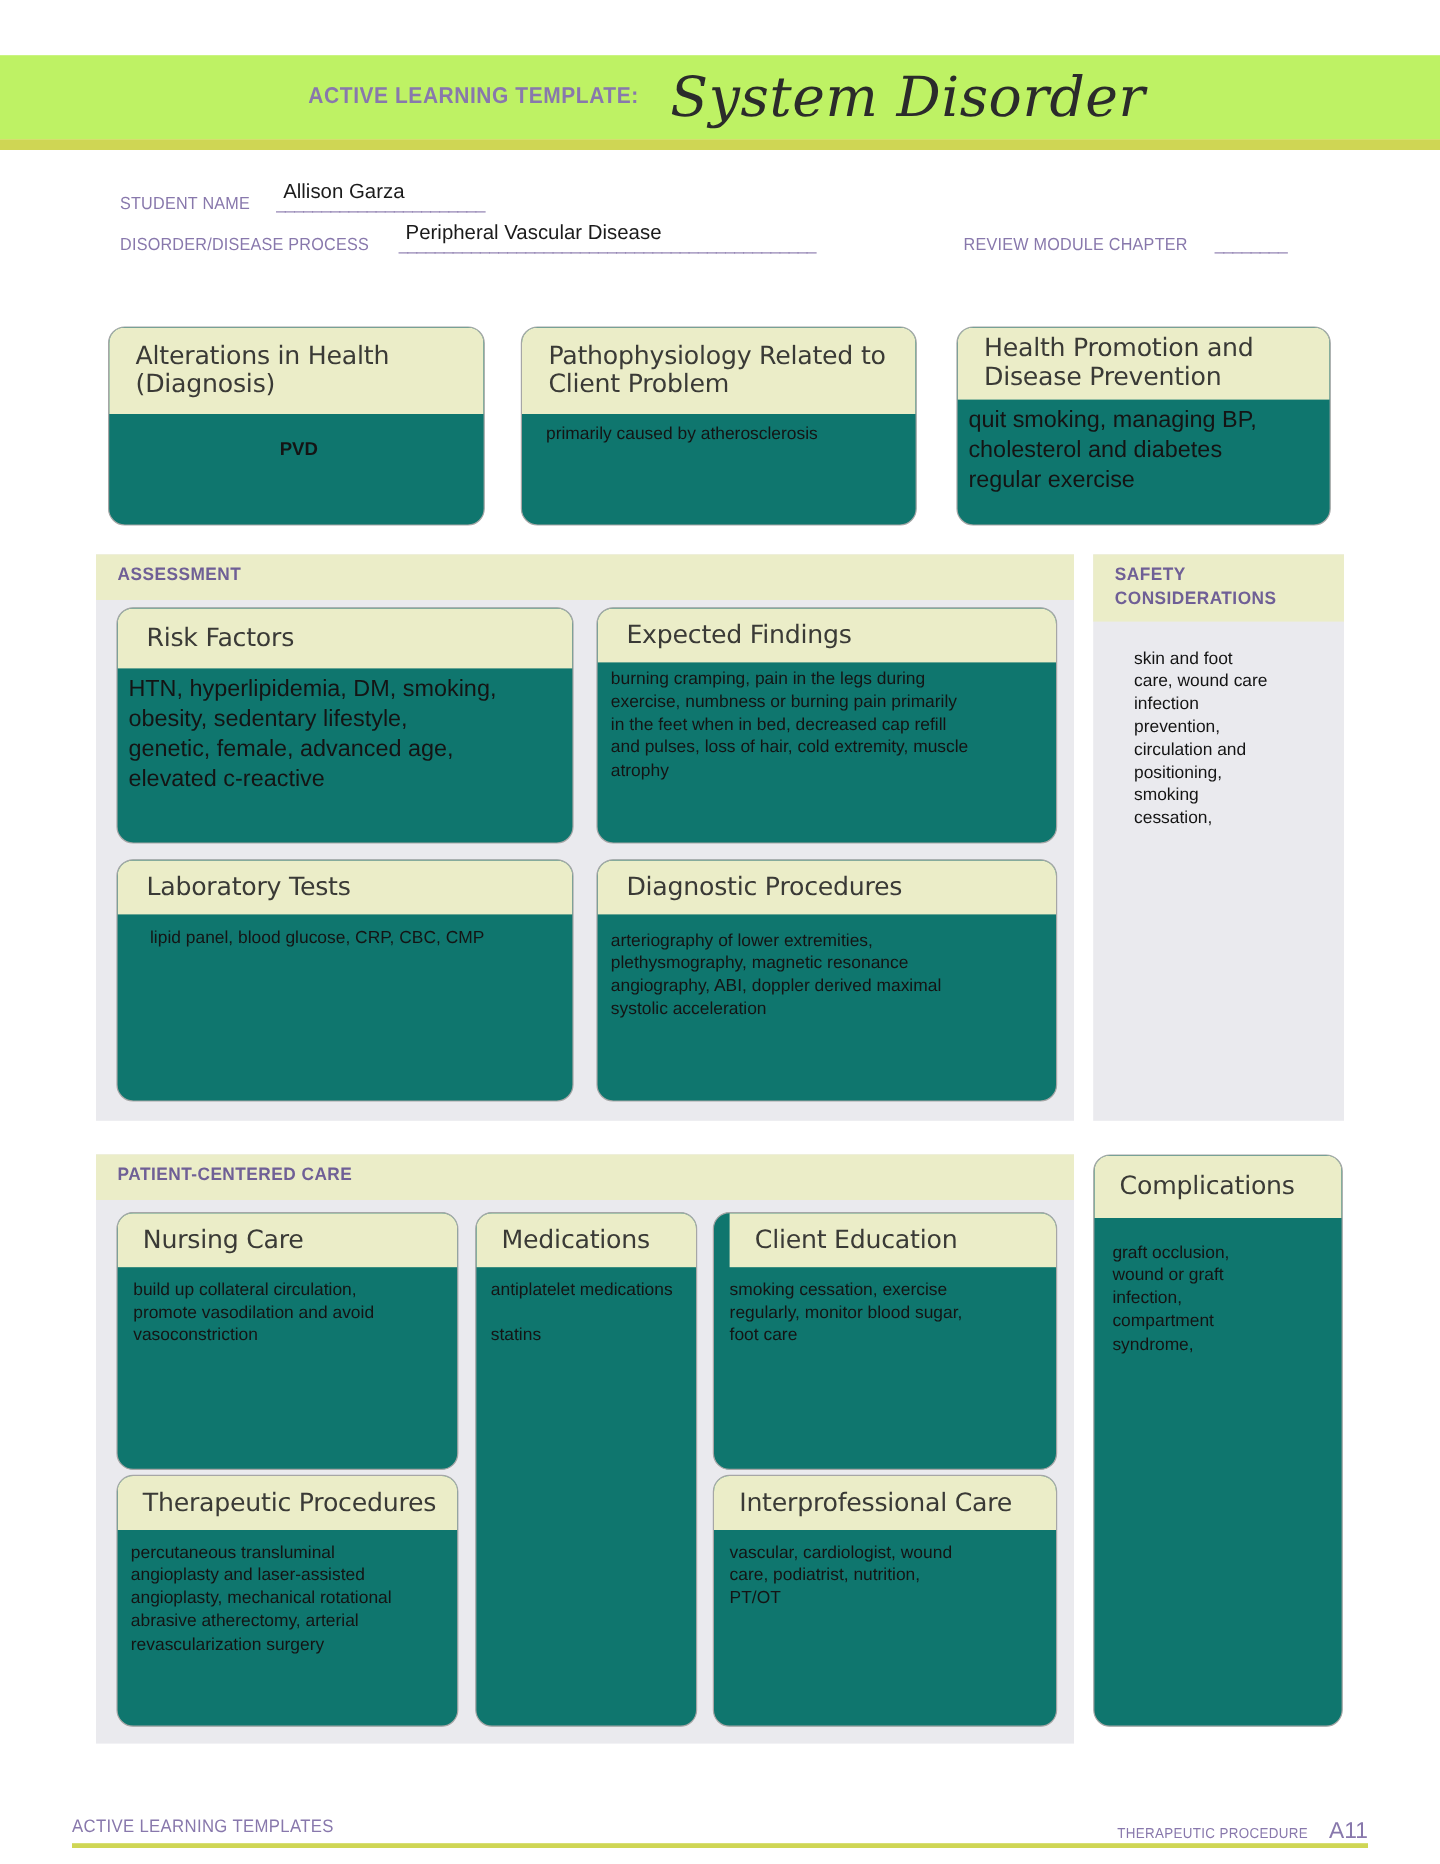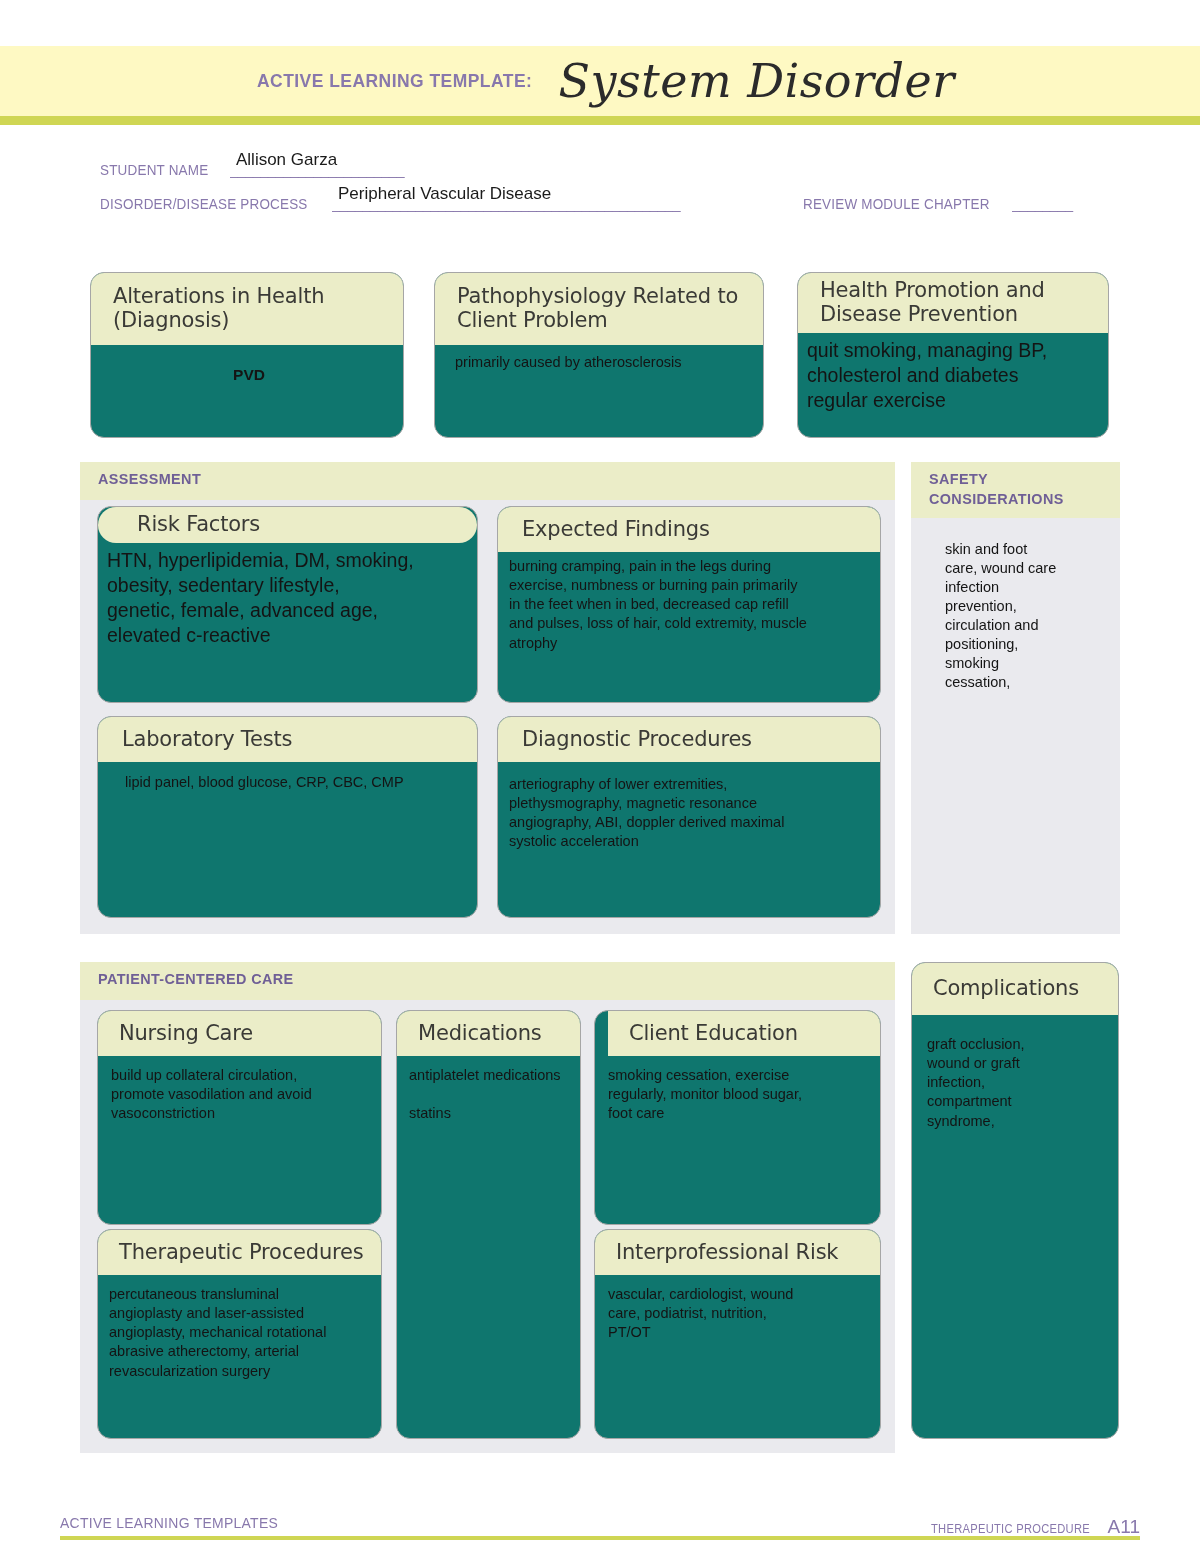--- a/index.html
+++ b/index.html
@@ -7,21 +7,21 @@
     width:1200px;height:1553px;
     background:#ffffff;
     font-family:"Liberation Sans", sans-serif;
     position:relative;
     overflow:hidden;
   }
 
   
   .banner{
     position:absolute;left:0;top:46px;width:1200px;height:70px;
-    background:#fef9c3;
+    background:#bef264;
   }
   .banner-rule{
     position:absolute;left:0;top:116px;width:1200px;height:9px;
     background:#cfd654;
   }
   .banner-inner{
     position:absolute;left:0;top:0;width:1200px;height:70px;
     display:flex;align-items:center;justify-content:center;gap:14px;
   }
   .alt-label{
@@ -176,21 +176,21 @@
 regular exercise</div>
 </div>
 
 <div class="panel" style="left:80px;top:462px;width:815px;height:472px;">
   <div class="panel-head" style="height:38px;">
     <span>ASSESSMENT</span>
   </div>
 </div>
 
 <div class="card" style="left:97px;top:506px;width:381px;height:197px;">
-  <div class="card-head" style="height:36px;padding-left:39px;border-radius:19px;">
+  <div class="card-head" style="height:50px;padding-left:24px;">
     <span>Risk Factors</span>
   </div>
   <div class="card-body big" style="padding-left:9px;padding-top:5px;">HTN, hyperlipidemia, DM, smoking,
  obesity, sedentary lifestyle,
 genetic, female, advanced age,
 elevated c-reactive</div>
 </div>
 
 <div class="card" style="left:497px;top:506px;width:384px;height:197px;">
   <div class="card-head" style="height:45px;padding-left:24px;">
@@ -274,21 +274,21 @@
   </div>
   <div class="card-body" style="padding-left:11px;padding-top:10px;">percutaneous transluminal
 angioplasty and laser-assisted
 angioplasty, mechanical rotational
 abrasive atherectomy, arterial
 revascularization surgery</div>
 </div>
 
 <div class="card" style="left:594px;top:1229px;width:287px;height:210px;">
   <div class="card-head" style="height:45px;padding-left:21px;">
-    <span>Interprofessional Risk</span>
+    <span>Interprofessional Care</span>
   </div>
   <div class="card-body" style="padding-left:13px;padding-top:10px;">vascular, cardiologist, wound
 care, podiatrist, nutrition,
 PT/OT</div>
 </div>
 
 <div class="card" style="left:911px;top:962px;width:208px;height:477px;">
   <div class="card-head" style="height:52px;padding-left:21px;">
     <span>Complications</span>
   </div>

